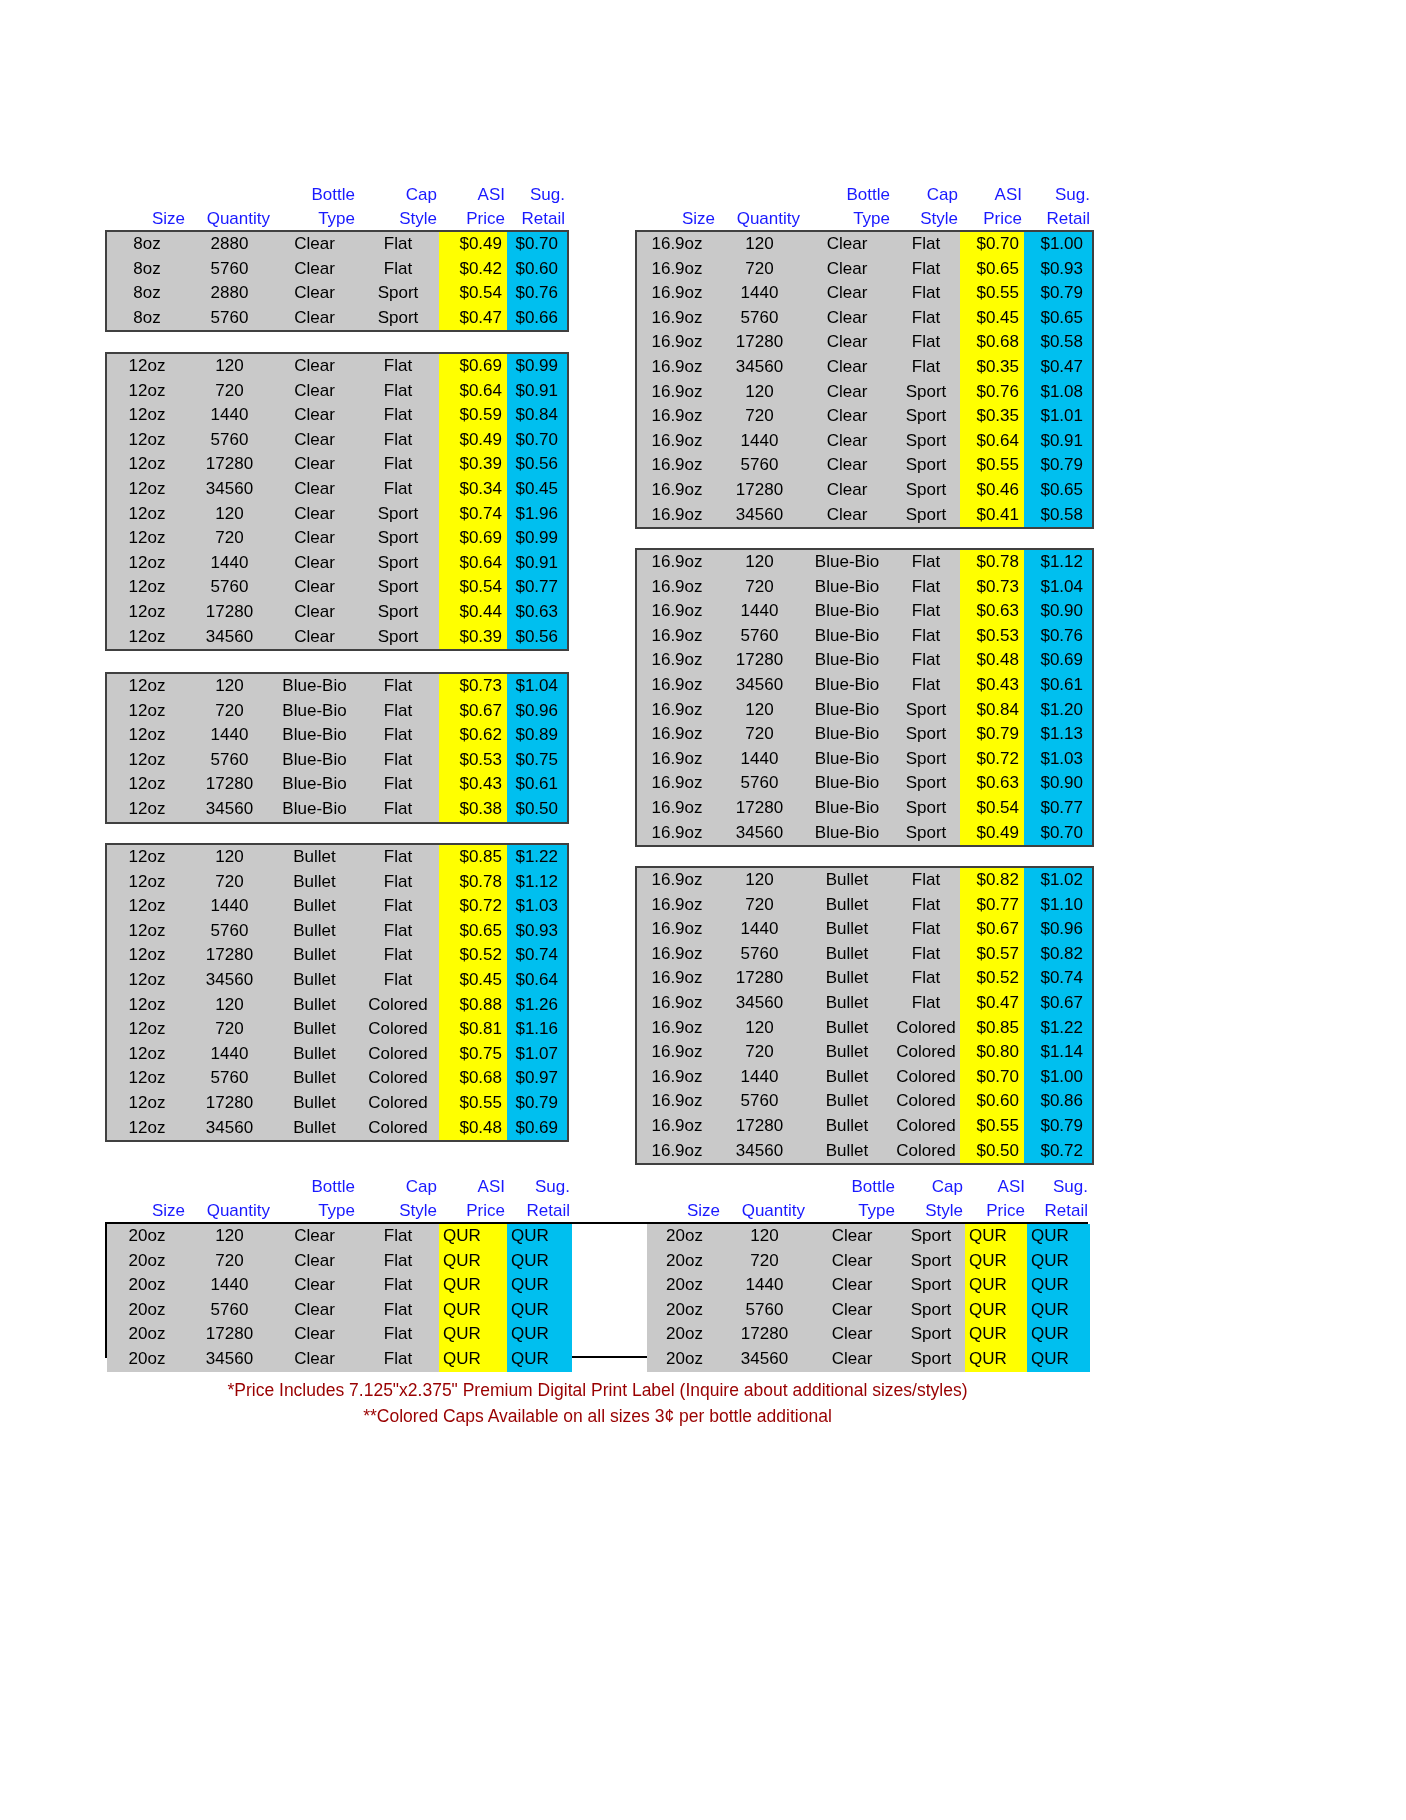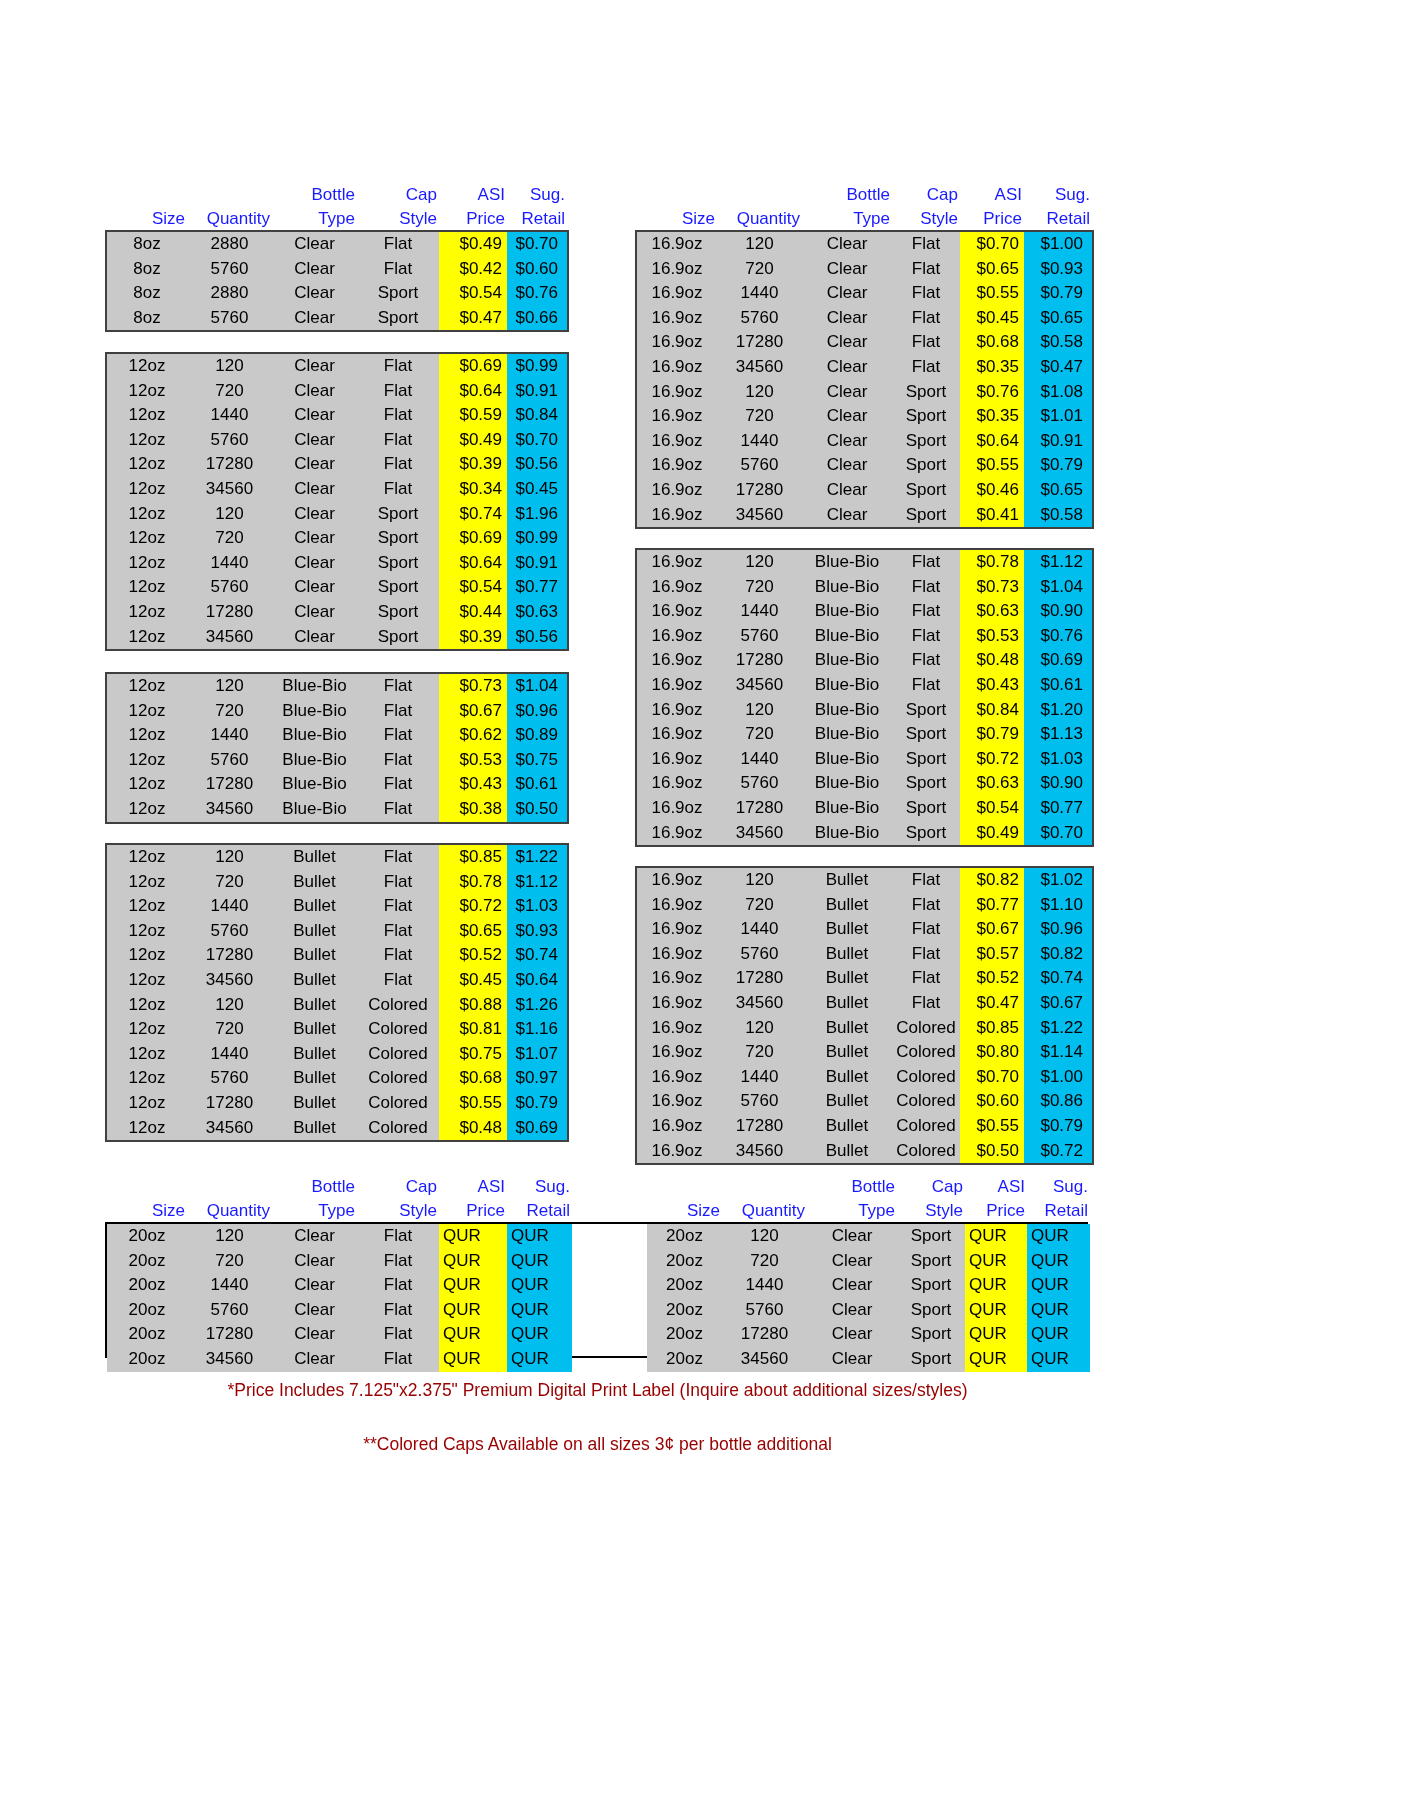--- a/index.html
+++ b/index.html
@@ -615,15 +615,15 @@
         <div class="cell col0">20oz</div>
         <div class="cell col1">34560</div>
         <div class="cell col2">Clear</div>
         <div class="cell col3">Sport</div>
         <div class="cell col4">QUR</div>
         <div class="cell col5">QUR</div>
       </div>
   </div>
 
   <div class="footnote" style="top:1233px;">*Price Includes 7.125"x2.375" Premium Digital Print Label (Inquire about additional sizes/styles)</div>
-  <div class="footnote" style="top:1259px;margin-top:28px;">**Colored Caps Available on all sizes 3¢ per bottle additional</div>
+  <div class="footnote" style="top:1259px;">**Colored Caps Available on all sizes 3¢ per bottle additional</div>
 
 </div>
 
 </body></html>

